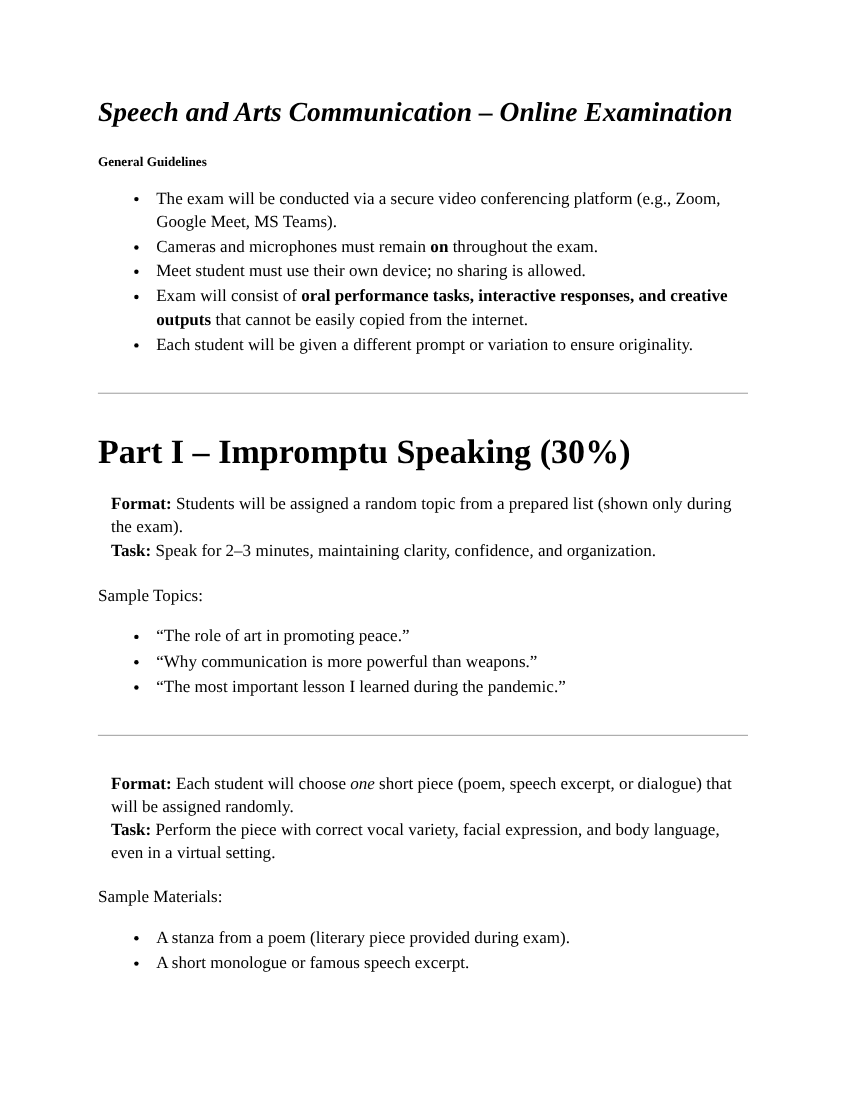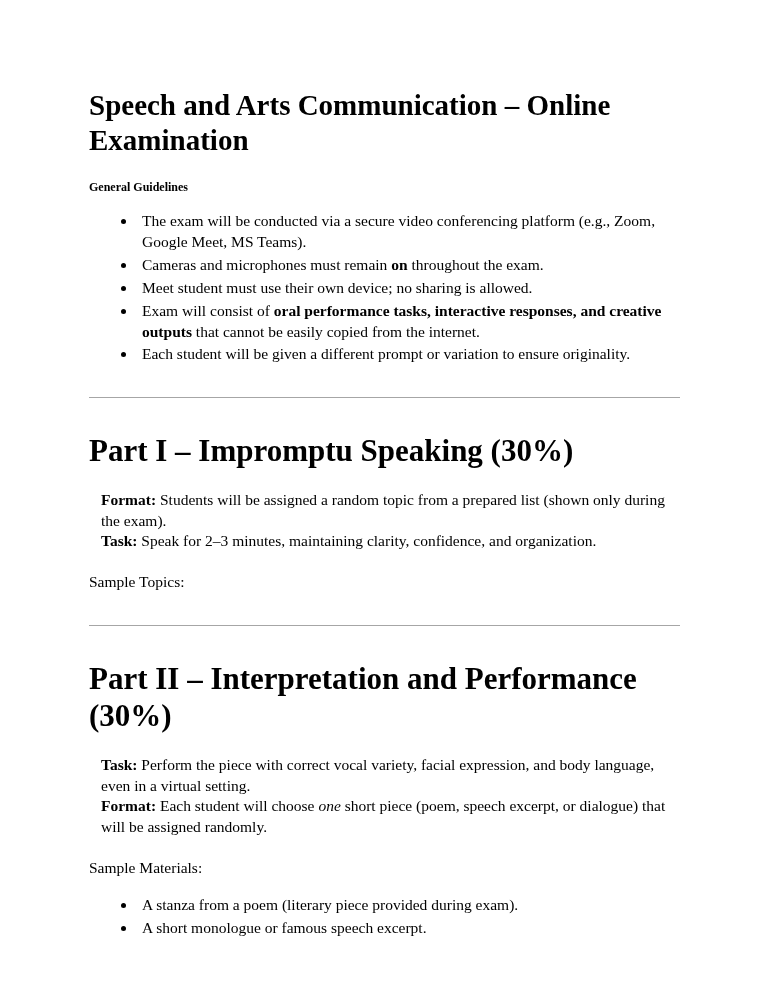--- a/index.html
+++ b/index.html
@@ -12,24 +12,25 @@
     min-height: 994px;
     box-sizing: border-box;
     padding: 88px 88px 60px 89px;
     font-family: "Liberation Serif", serif;
     font-size: 15.5px;
     line-height: 1.35;
     color: #000000;
     background: #ffffff;
   }
   h1.doc-title {
-    font-size: 29px;
+    font-size: 25px;
     font-weight: bold;
     line-height: 1.22;
     margin: 0 0 20px 0;
+    font-style: italic;
   }
   h2.part-heading {
     font-size: 31px;
     font-weight: bold;
     line-height: 1.2;
     margin: 0 0 20px 0;
   }
   h3.sub-heading {
     font-size: 12px;
     font-weight: bold;
@@ -84,29 +85,33 @@
 
   <h2 class="part-heading">Part I – Impromptu Speaking (30%)</h2>
 
   <p class="body-block">
     <span class="line"><span class="b">Format:</span><span> Students will be assigned a random topic from a prepared list (shown only during the exam).</span></span>
     <span class="line"><span class="b">Task:</span><span> Speak for 2–3 minutes, maintaining clarity, confidence, and organization.</span></span>
   </p>
 
   <p class="subhead">Sample Topics:</p>
 
+  <ul class="bullet-list">
+    <li>“The role of art in promoting peace.”</li>
+    <li>“Why communication is more powerful than weapons.”</li>
+    <li>“The most important lesson I learned during the pandemic.”</li>
+  </ul>
 
 
   <hr class="section-divider">
 
-  <h2 class="part-heading">Part II – Interpretation and Performance (30%)</h2>
 
   <p class="body-block">
+    <span class="line"><span class="b">Format:</span><span> Each student will choose </span><span class="i">one</span><span> short piece (poem, speech excerpt, or dialogue) that will be assigned randomly.</span></span>
     <span class="line"><span class="b">Task:</span><span> Perform the piece with correct vocal variety, facial expression, and body language, even in a virtual setting.</span></span>
-    <span class="line"><span class="b">Format:</span><span> Each student will choose </span><span class="i">one</span><span> short piece (poem, speech excerpt, or dialogue) that will be assigned randomly.</span></span>
   </p>
 
   <p class="subhead">Sample Materials:</p>
 
   <ul class="bullet-list">
     <li>A stanza from a poem (literary piece provided during exam).</li>
     <li>A short monologue or famous speech excerpt.</li>
   </ul>
 
 </div>

